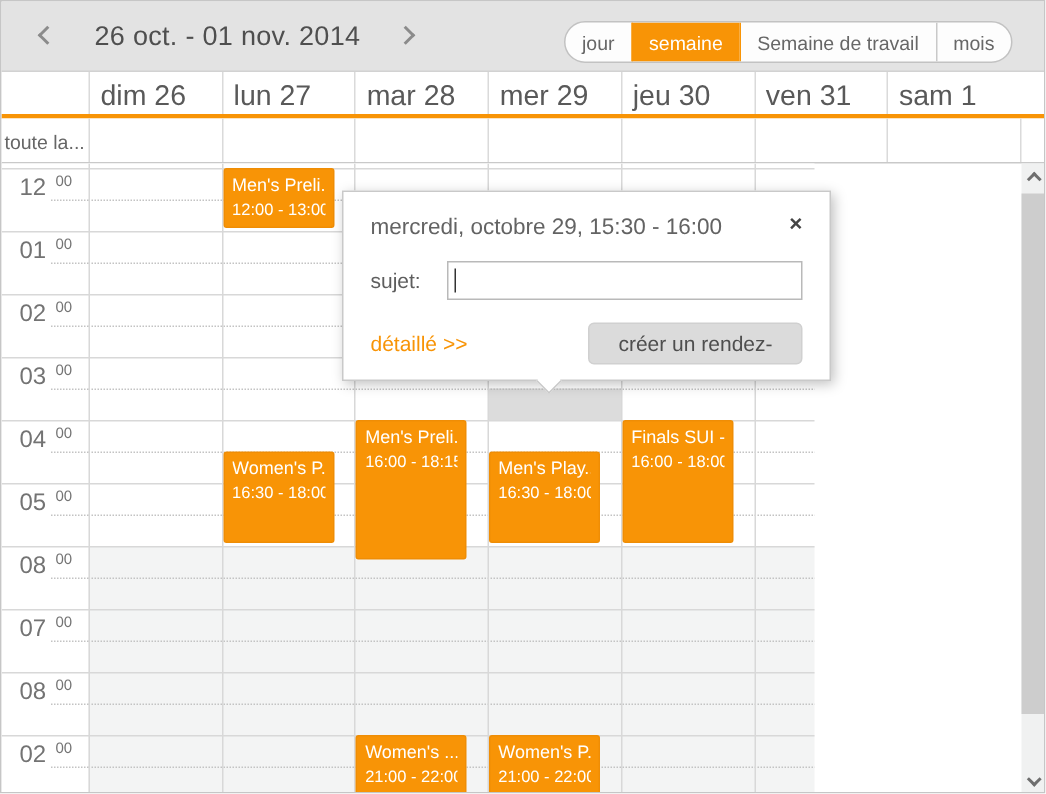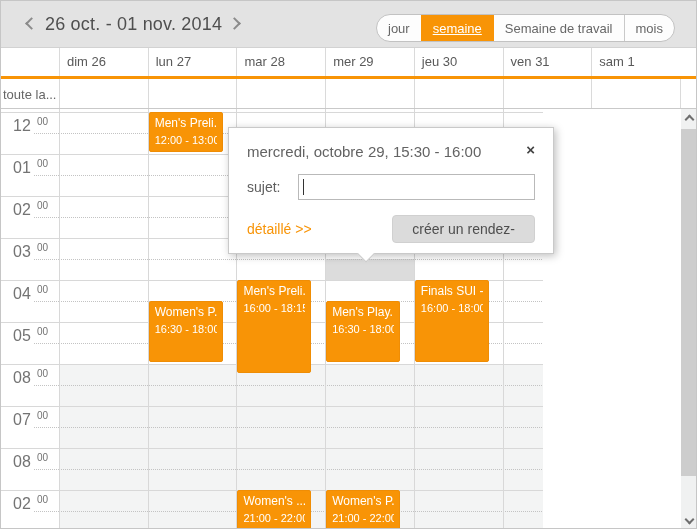--- a/index.html
+++ b/index.html
@@ -8,43 +8,43 @@
   #scheduler {
     position: relative; width: 697px; height: 529px;
     border: 1px solid #c6c6c6; background:#fff; overflow: hidden;
     font-family: "Liberation Sans", sans-serif;
   }
   
   .toolbar {
     position:absolute; left:0; top:0; width:695px; height:47px;
     background:#e3e3e3; border-bottom:1px solid #d2d2d2;
   }
-  .nav { position:absolute; left:20px; top:0; height:46px; display:flex; align-items:center; gap:6px; }
+  .nav { position:absolute; left:20px; top:0; height:46px; display:flex; align-items:center; gap:24px; }
   .navbtn { width:18px; height:18px; position:relative; cursor:pointer; background:none; border:none; }
   .chev { position:absolute; top:4px; width:9px; height:9px; border-top:2px solid #8b8b8b; border-right:2px solid #8b8b8b; }
   .chev.left  { left:6px; transform:rotate(-135deg); }
   .chev.right { left:2px; transform:rotate(45deg); }
   .title { font-size:18px; color:#4f4f4f; letter-spacing:0.2px; }
   .views {
     position:absolute; left:375px; top:13px; height:28px; display:flex;
     background:#fdfdfd; border:1px solid #c2c2c2; border-radius:15px; overflow:hidden;
   }
   .viewbtn {
     height:26px; border:none; background:transparent; padding:0 11px;
     font-size:13px; color:#676767; cursor:pointer; border-left:1px solid #c9c9c9;
     font-family:"Liberation Sans", sans-serif;
   }
   .viewbtn:first-child { border-left:none; }
-  .viewbtn.selected { background:#f89406; color:#fff; border-left-color:#f89406;text-decoration:underline; }
+  .viewbtn.selected { background:#f89406; color:#fff; border-left-color:#f89406; }
   .viewbtn.after-selected { border-left-color:#f89406; }
   
   .day-header { position:absolute; left:0; top:47px; width:695px; height:28px; background:#fff; }
   .day-cell {
     position:absolute; top:0; height:28px; border-left:1px solid #dadada;
-    font-size:13px; color:#595959; padding:6px 0 0 7px; cursor:pointer;
+    font-size:19px; color:#595959; padding:6px 0 0 7px; cursor:pointer;
   }
   .orange-line { position:absolute; left:0; top:75px; width:695px; height:3px; background:#f89406; }
   
   .allday { position:absolute; left:0; top:78px; width:695px; height:30px; background:#fff; border-bottom:1px solid #c9c9c9; }
   .allday-label { position:absolute; left:2px; top:8px; font-size:13px; color:#666; white-space:nowrap; }
   .allday-cell { position:absolute; top:0; height:29px; border-left:1px solid #dadada; }
   
   .grid { position:absolute; left:0; top:108px; width:542px; height:421px; background:#fff; overflow:hidden; }
   .nonbiz { position:absolute; background:#f3f4f4; }
   .hline { position:absolute; left:0; width:679px; border-top:1px solid #d8d8d8; }

